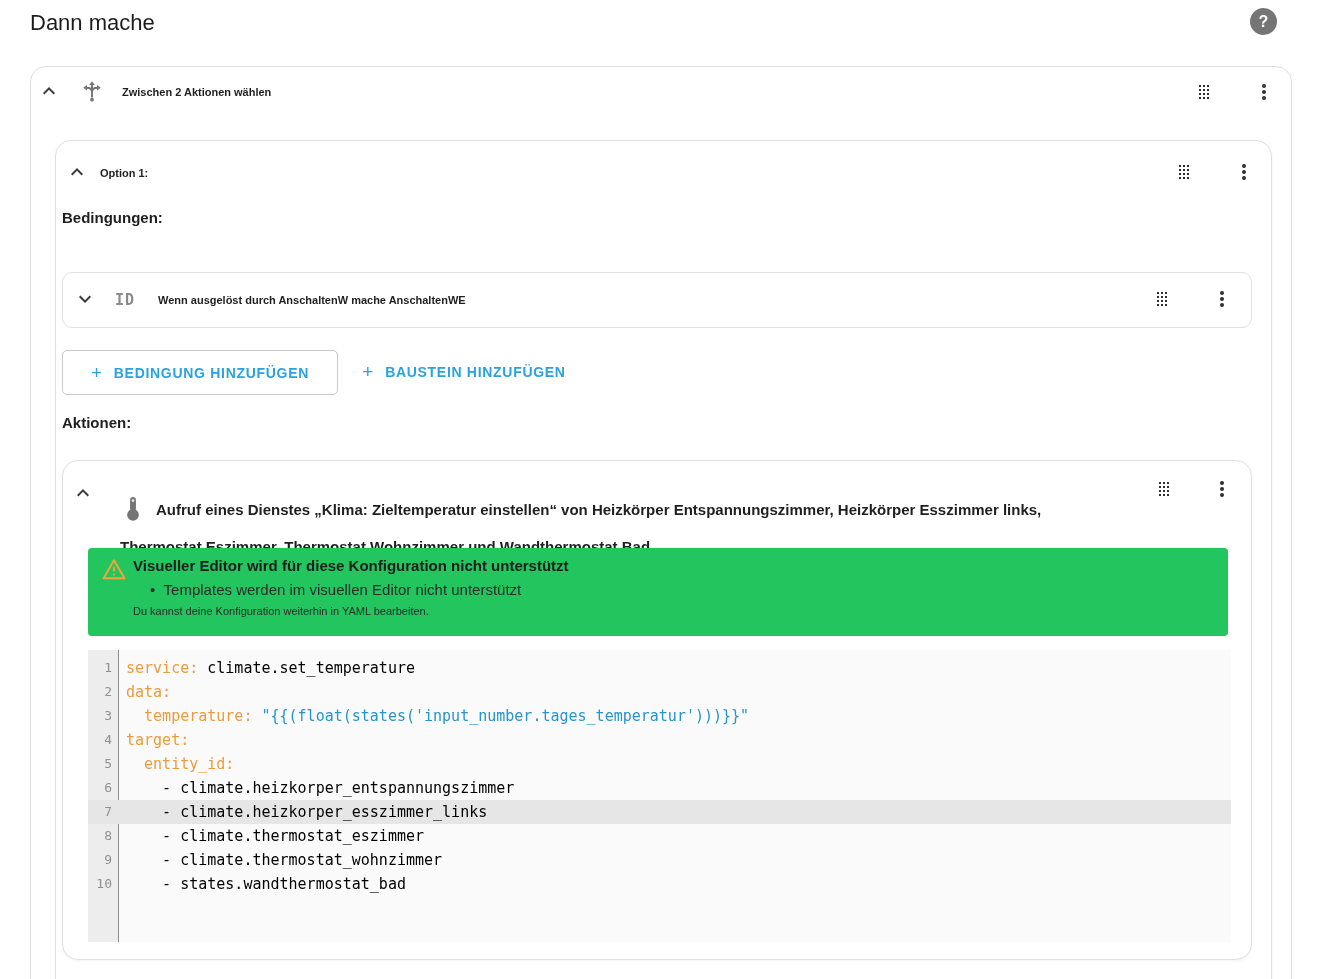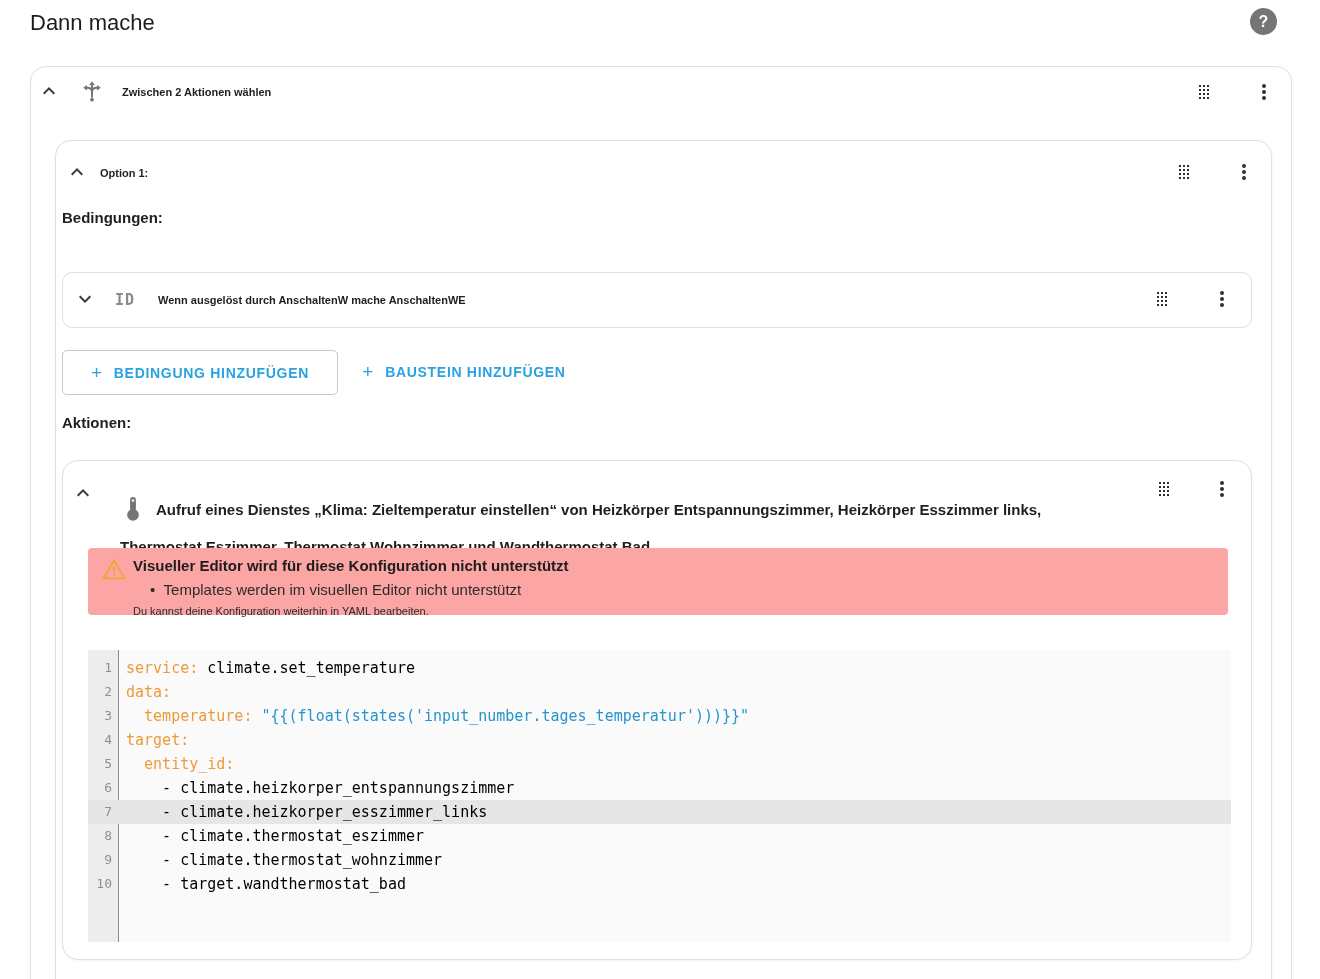--- a/index.html
+++ b/index.html
@@ -44,22 +44,22 @@
   }
   .btn-text{left:348px;top:350px;width:232px;height:43px;}
   
   .action-title{
     left:120px;top:467px;width:968px;
     font-size:15px;font-weight:bold;line-height:28px;color:#1f1f1f;margin-top:27px;
   }
   .thermo-inline{display:inline-block;vertical-align:-9px;margin-right:10px;}
   
   .warning-box{
-    left:88px;top:548px;width:1140px;height:67px;
-    background:#fca5a5;border-radius:4px;
+    left:88px;top:548px;width:1140px;height:88px;
+    background:#22c55e;border-radius:4px;
   }
   .warning-title{left:45px;top:9px;font-size:15px;font-weight:bold;color:#1d1d1d;}
   .warning-bullet{left:62px;top:33px;font-size:15px;color:#2b2b2b;}
   .warning-footer{left:45px;top:57px;font-size:11px;color:#2b2b2b;text-align:center;}
   
   .code-editor{
     left:88px;top:650px;width:1143px;height:292px;
     background:#fafafa;font-family:"DejaVu Sans Mono", monospace;
     font-size:15px;overflow:hidden;
   }
@@ -249,16 +249,16 @@
       <div class="cm-row">
         <span class="cm-gutter-cell">8</span>
         <span class="cm-line"><span class="tok-plain">    - climate.thermostat_eszimmer</span></span>
       </div>
       <div class="cm-row">
         <span class="cm-gutter-cell">9</span>
         <span class="cm-line"><span class="tok-plain">    - climate.thermostat_wohnzimmer</span></span>
       </div>
       <div class="cm-row">
         <span class="cm-gutter-cell">10</span>
-        <span class="cm-line"><span class="tok-plain">    - target.wandthermostat_bad</span></span>
+        <span class="cm-line"><span class="tok-plain">    - states.wandthermostat_bad</span></span>
       </div>
     </div>
 </div>
 
 </body></html>

